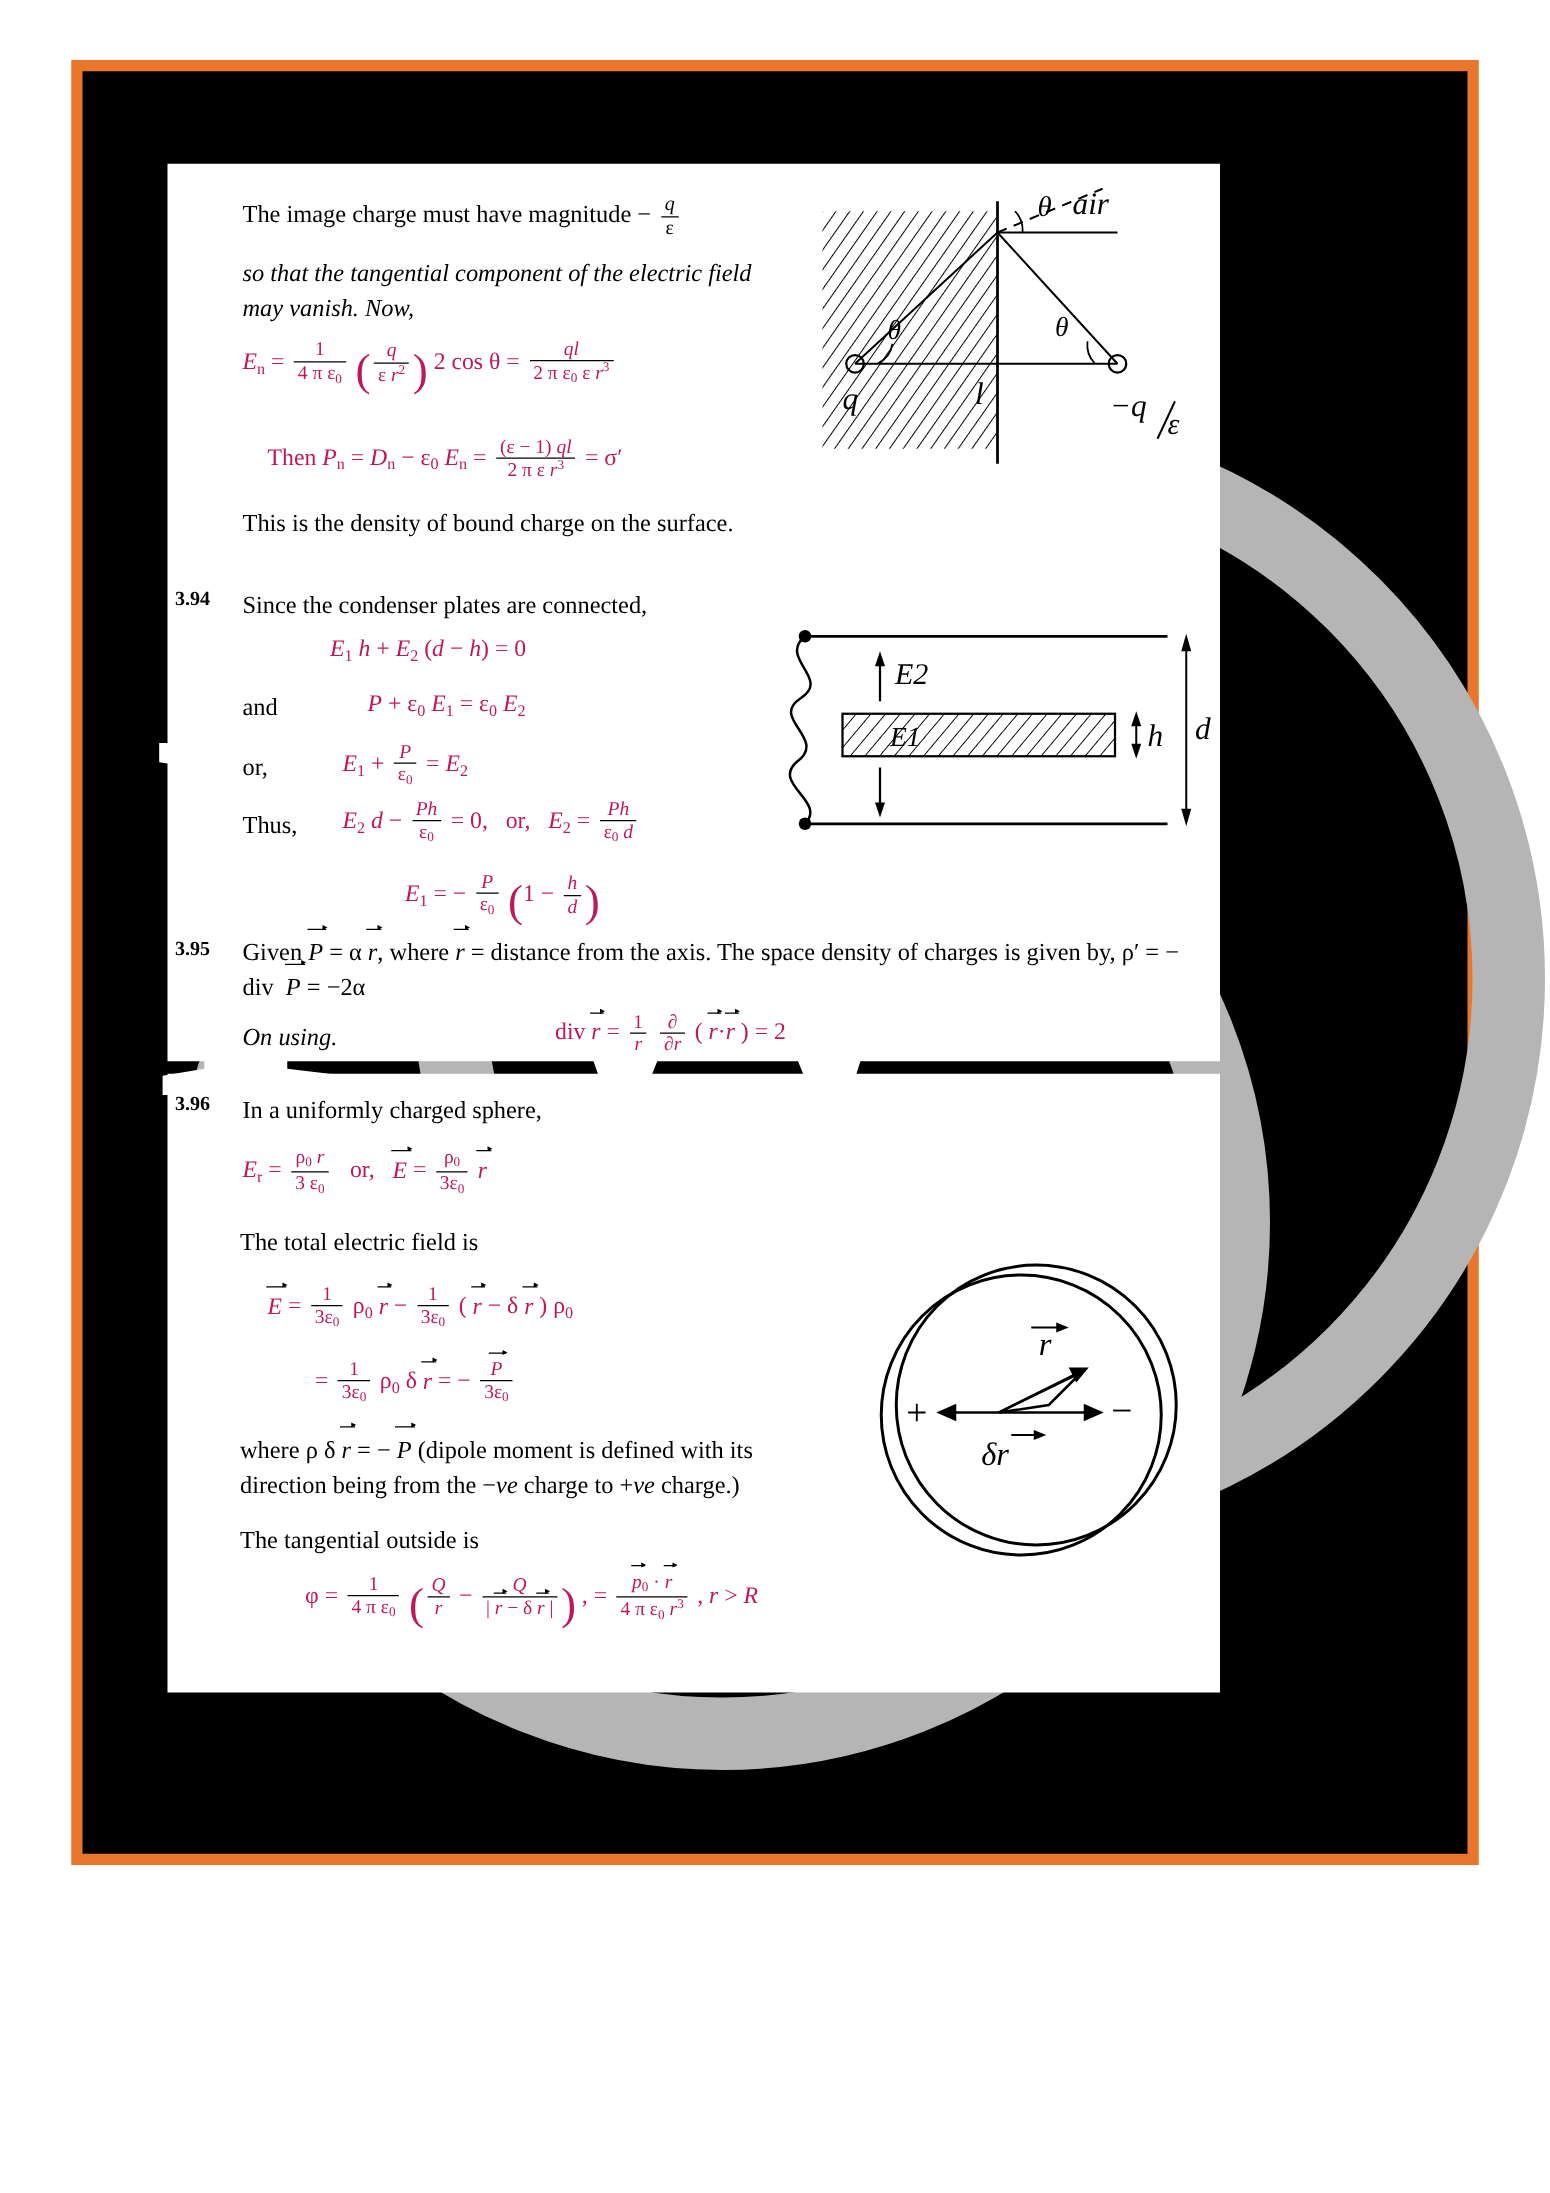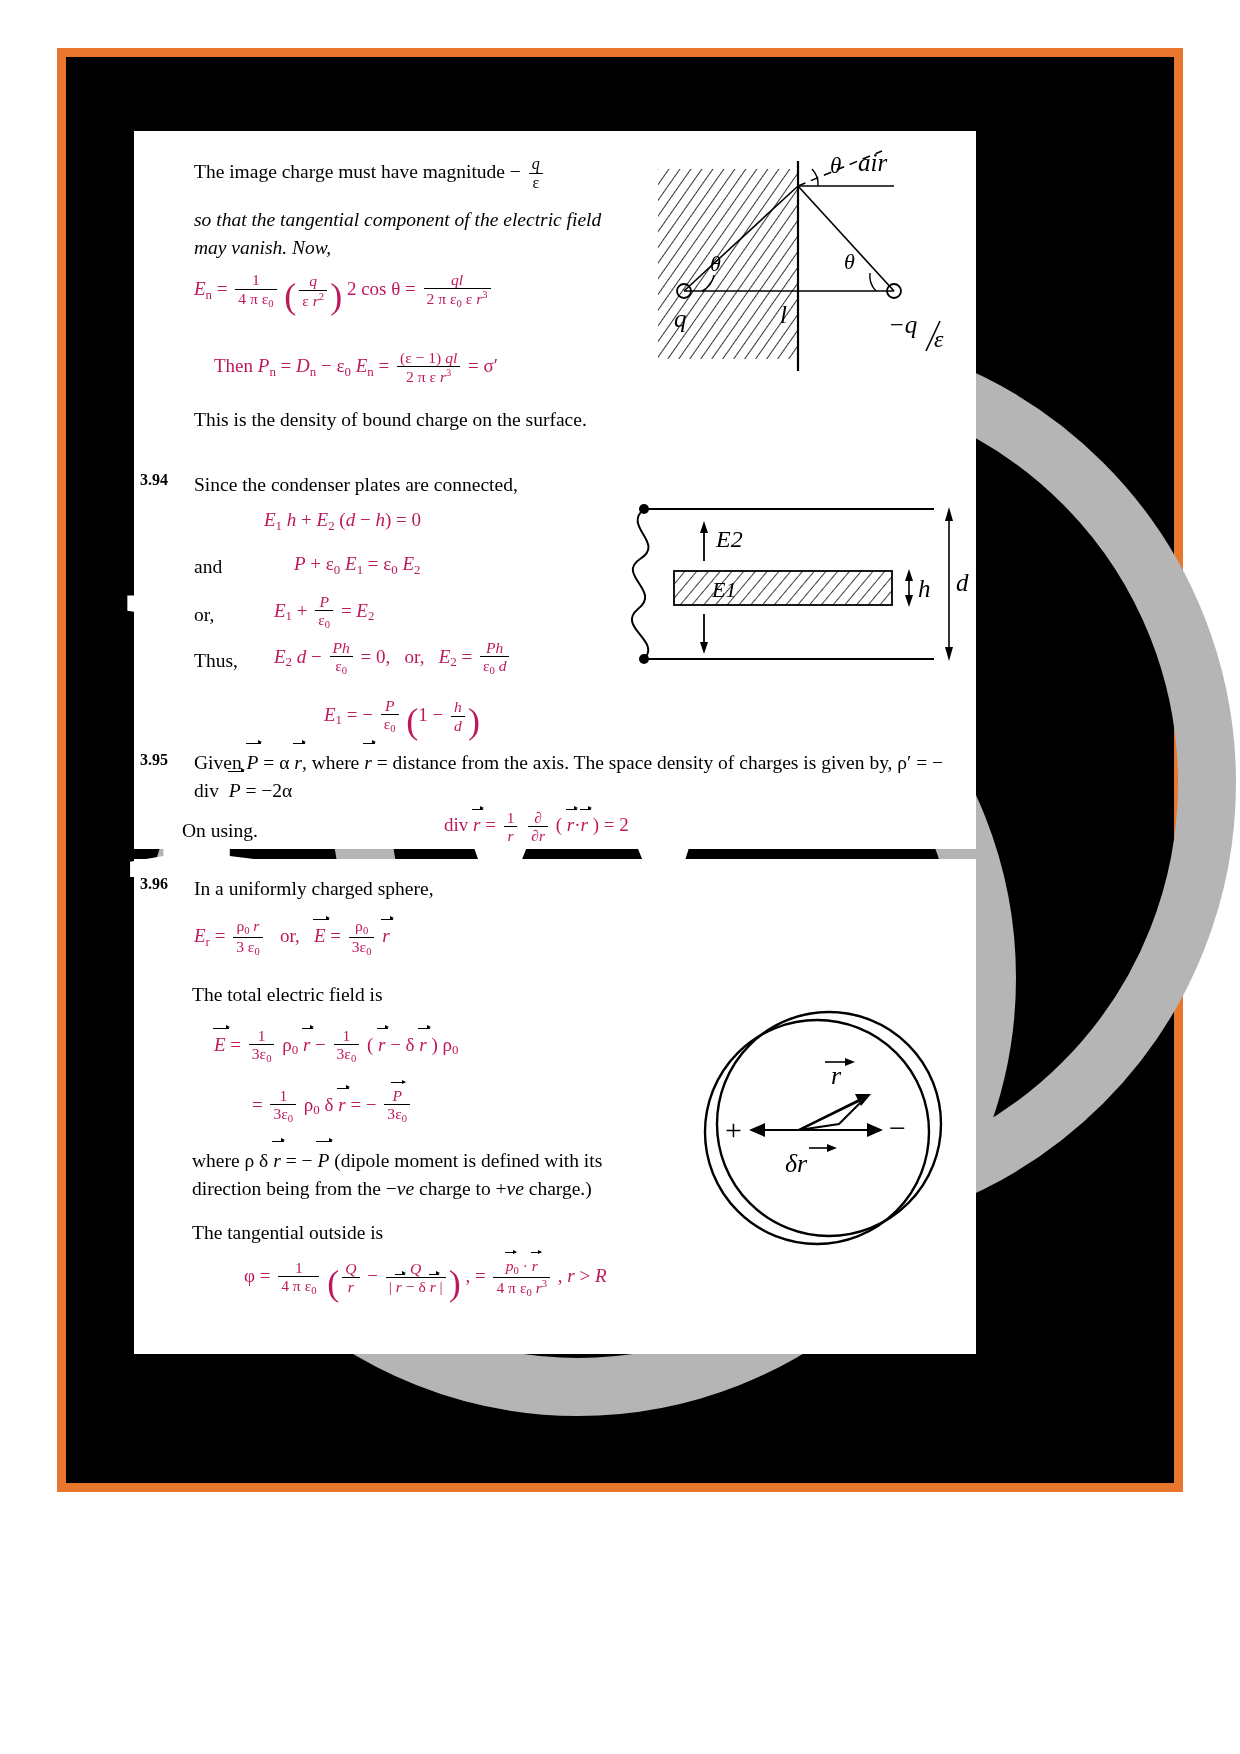--- a/index.html
+++ b/index.html
@@ -186,21 +186,21 @@
       <line x1="345" y1="16" x2="345" y2="154" stroke="#000" stroke-width="1.6"></line>
       <polygon points="345,8 341,22 349,22" fill="#000"></polygon>
       <polygon points="345,162 341,148 349,148" fill="#000"></polygon>
       <text x="352" y="92" font-family="Liberation Serif, serif" font-size="25" font-style="italic">d</text>
     </svg>
 
     <div class="num" style="left:6px;top:620px;">3.95</div>
     <div class="txt" style="left:60px;top:618px;width:760px;">
       Given <i class="vec">P</i> = α <i class="vec">r</i>, where <i class="vec">r</i> = distance from the axis. The space density of charges is given by, ρ′ = − div &nbsp;<i class="vec">P</i> = −2α
     </div>
-    <div class="txt" style="left:48px;top:686px;">On using.</div>
+    <div class="txt" style="left:60px;top:686px;font-style:italic;">On using.</div>
     <div class="eq" style="left:310px;top:678px;">
       div <i class="vec">r</i> =
       <span class="frac"><span class="n">1</span><span class="d"><i>r</i></span></span>
       <span class="frac"><span class="n">∂</span><span class="d">∂<i>r</i></span></span>
       ( <i class="vec">r</i>·<i class="vec">r</i> ) = 2
     </div>
   </div>
 
   <div class="panel panel-bottom">
 

